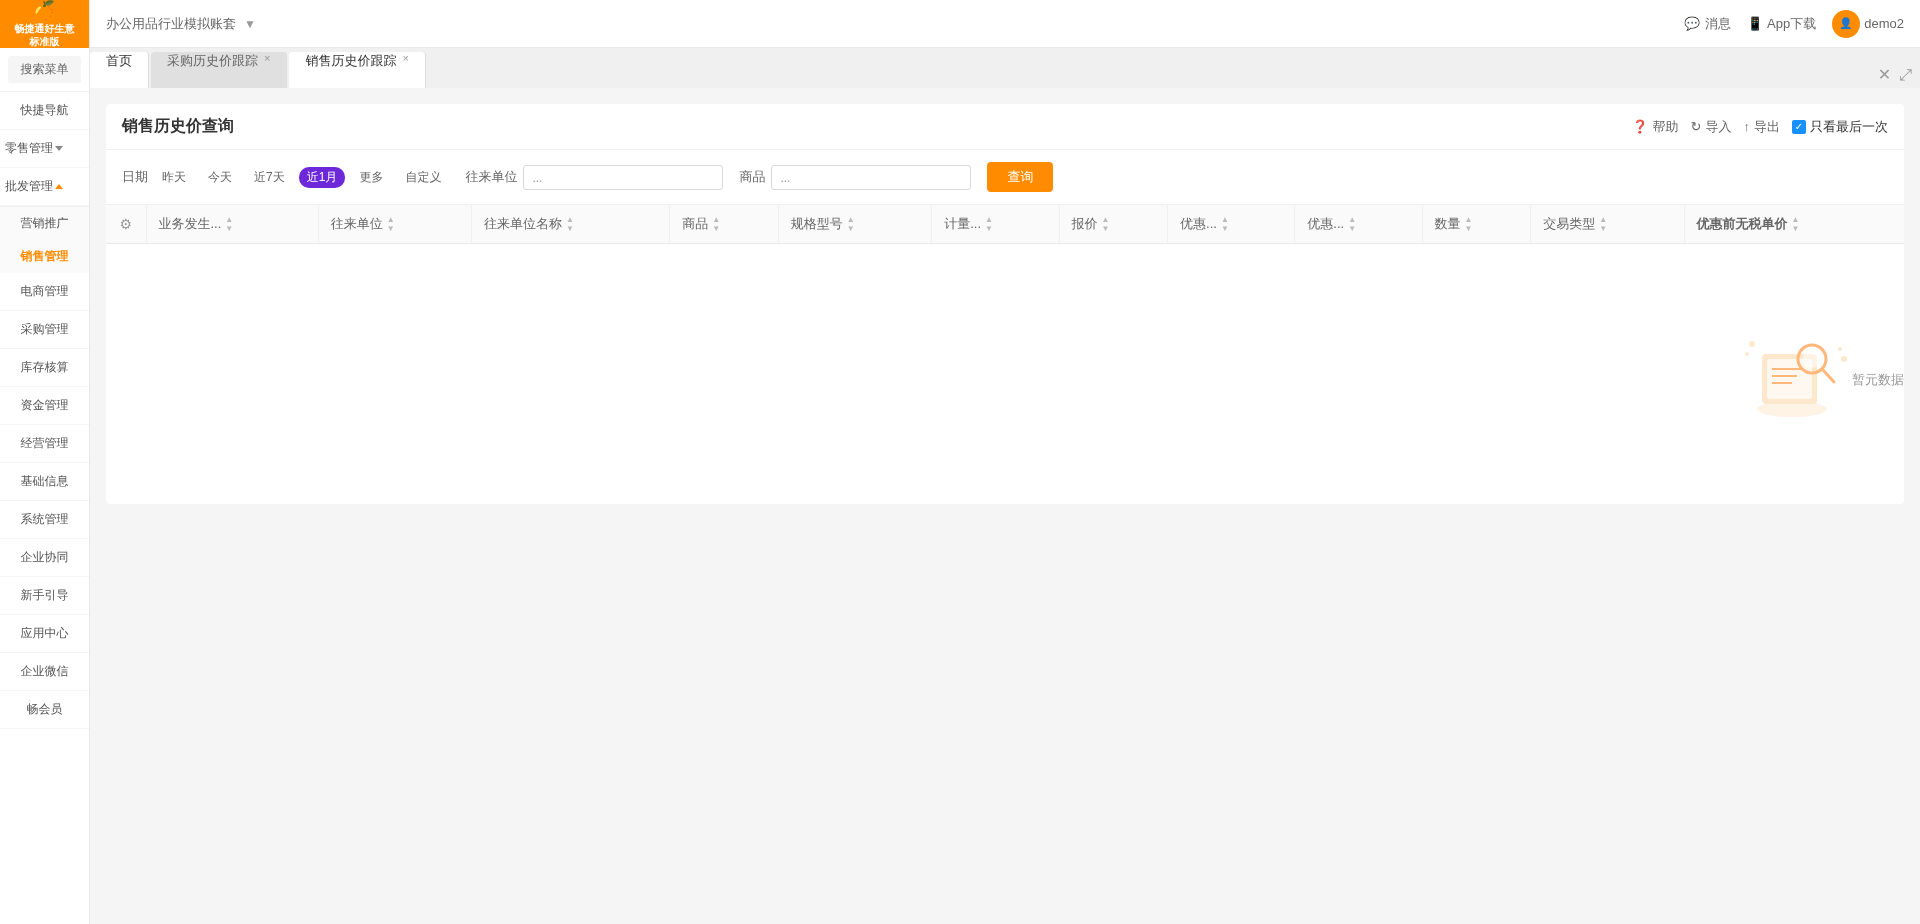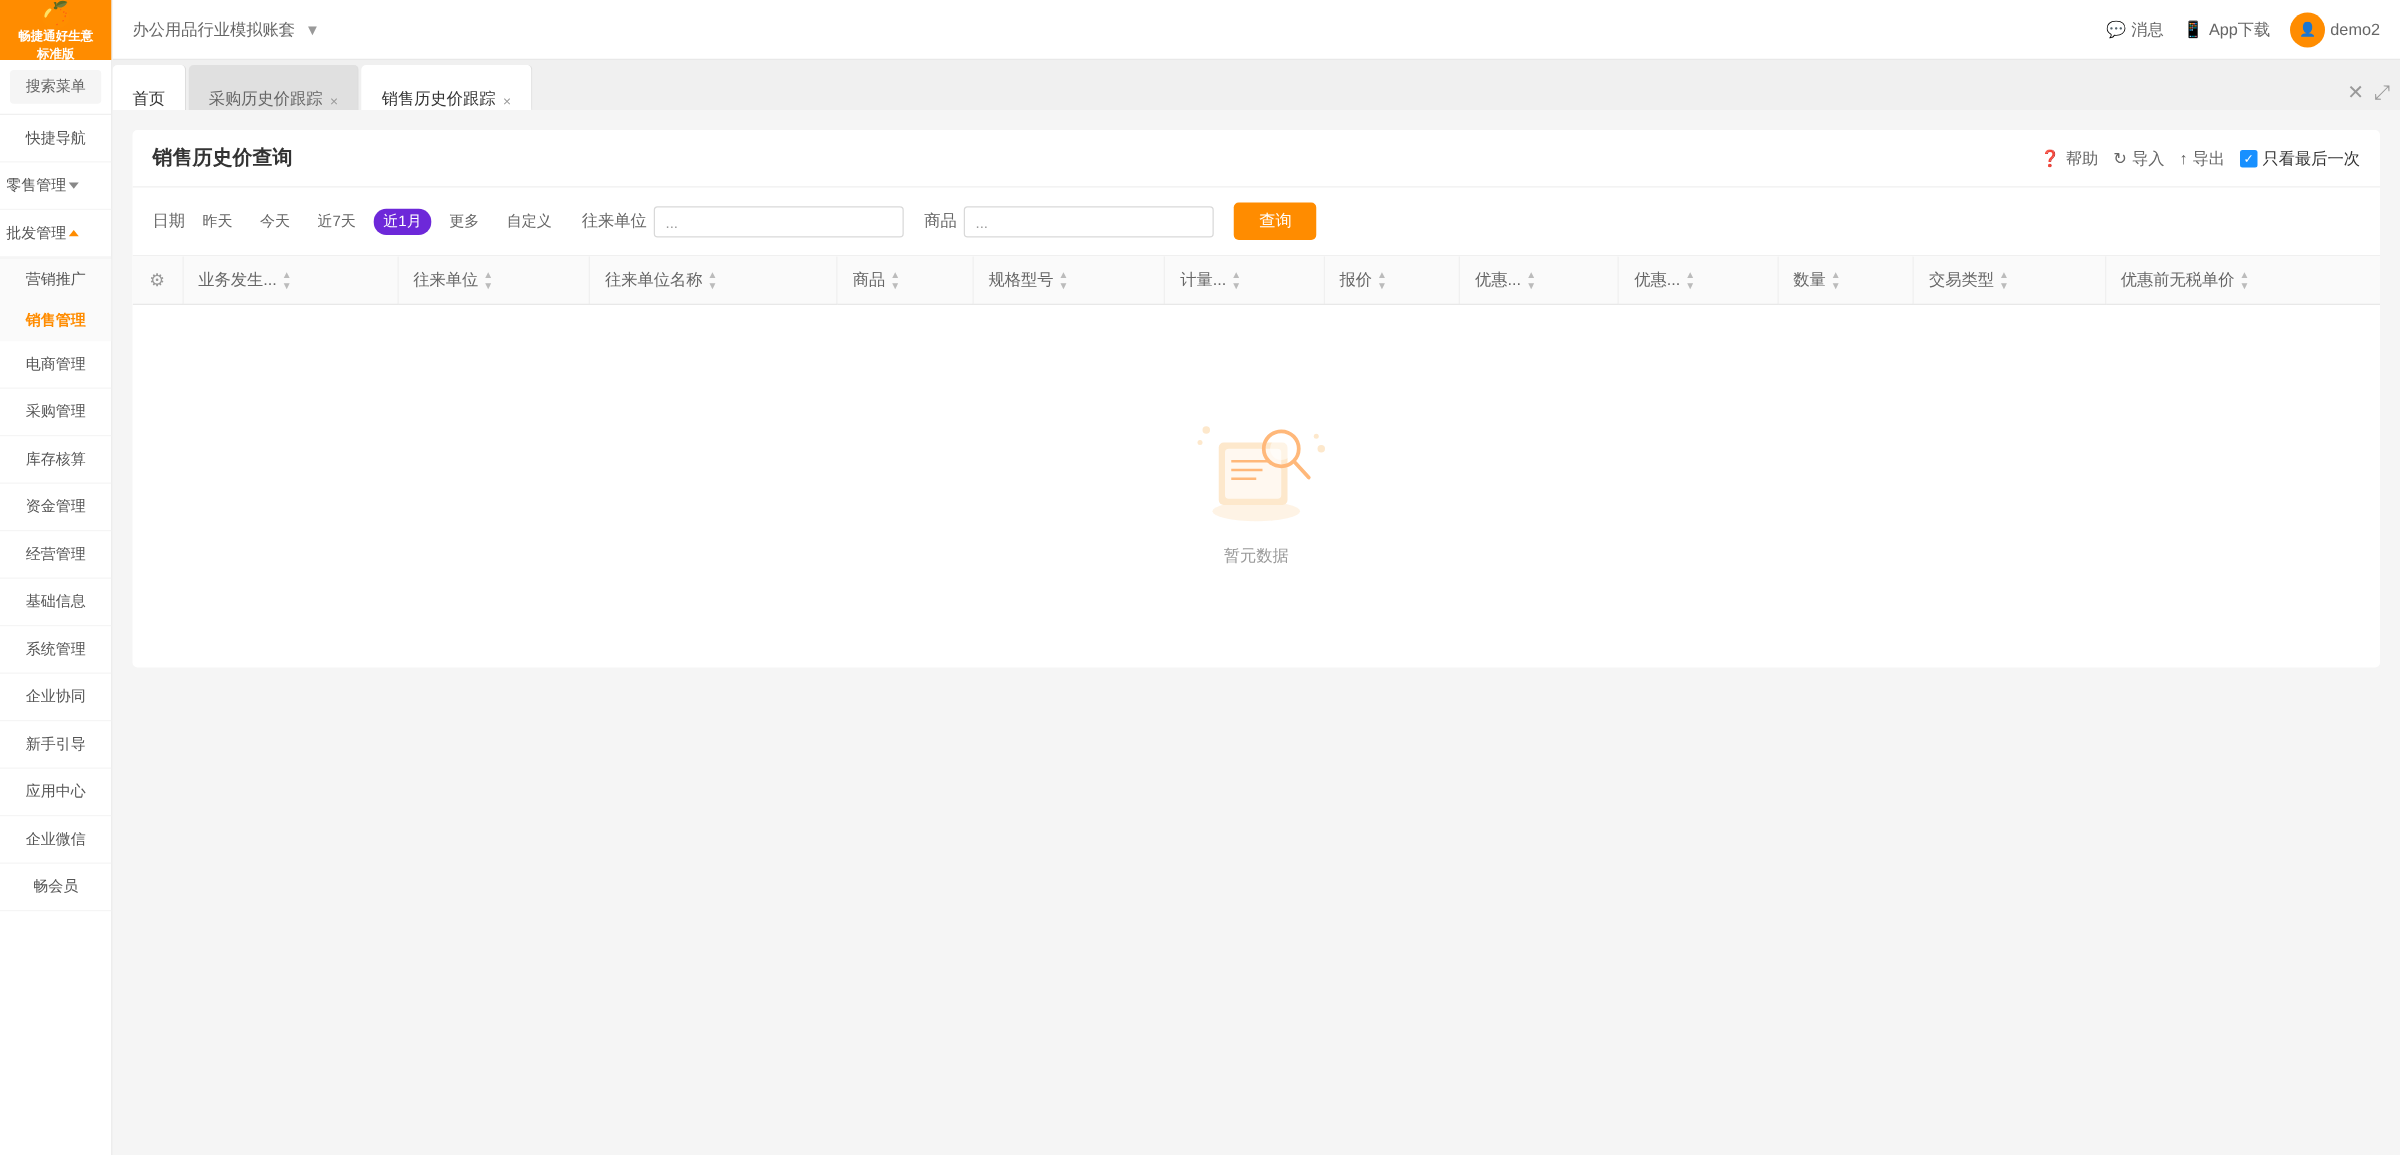--- a/index.html
+++ b/index.html
@@ -24,21 +24,21 @@
     .top-header { height: 48px; background: #fff; display: flex; align-items: center; padding: 0 16px; border-bottom: 1px solid #e8e8e8; justify-content: space-between; }
     .header-left { display: flex; align-items: center; gap: 8px; }
     .header-title { font-size: 13px; color: #666; }
     .header-dropdown { color: #999; font-size: 12px; cursor: pointer; }
     .header-right { display: flex; align-items: center; gap: 16px; font-size: 13px; color: #666; }
     .header-right-item { display: flex; align-items: center; gap: 4px; cursor: pointer; }
     .avatar { width: 28px; height: 28px; border-radius: 50%; background: #ff8c00; color: #fff; display: flex; align-items: center; justify-content: center; font-size: 11px; }
 
     
     .tabs-bar { height: 40px; background: #f0f0f0; display: flex; align-items: flex-end; padding-left: 0; }
-    .tab { height: 36px; padding: 0 16px; display: flex; align-items: flex-end; gap: 6px; font-size: 13px; cursor: pointer; background: #e0e0e0; border-right: 1px solid #ddd; color: #666; border-radius: 4px 4px 0 0; margin-right: 2px; }
+    .tab { height: 36px; padding: 0 16px; display: flex; align-items: flex-start; gap: 6px; font-size: 13px; cursor: pointer; background: #e0e0e0; border-right: 1px solid #ddd; color: #666; border-radius: 4px 4px 0 0; margin-right: 2px; }
     .tab.active { background: #fff; color: #333; font-weight: 500; }
     .tab-home { background: #fff; color: #333; }
     .tab-close { font-size: 11px; color: #999; cursor: pointer; }
     .tabs-actions { margin-left: auto; display: flex; align-items: center; gap: 8px; padding-right: 8px; padding-bottom: 4px; }
     .tabs-action-btn { font-size: 16px; color: #999; cursor: pointer; }
 
     
     .content { flex: 1; overflow: auto; padding: 16px; background: #f5f5f5; }
     .page-card { background: #fff; border-radius: 4px; overflow: hidden; }
 
@@ -60,29 +60,29 @@
     .filter-input { border: 1px solid #d9d9d9; border-radius: 3px; padding: 4px 8px; font-size: 13px; color: #333; outline: none; min-width: 200px; cursor: pointer; }
     .filter-dots { color: #999; font-size: 12px; }
     .search-btn { background: #ff8c00; color: #fff; border: none; border-radius: 4px; padding: 6px 20px; font-size: 13px; cursor: pointer; }
     .settings-btn { background: #fff; border: 1px solid #d9d9d9; border-radius: 4px; padding: 5px 16px; font-size: 13px; color: #666; cursor: pointer; }
 
     
     .table-container { overflow: auto; }
     table { width: 100%; border-collapse: collapse; font-size: 13px; }
     thead tr { background: #fafafa; border-bottom: 1px solid #f0f0f0; }
     thead th { padding: 10px 12px; text-align: left; font-weight: 500; color: #666; white-space: nowrap; border-bottom: 1px solid #e8e8e8; border-right: 1px solid #f0f0f0; }
-    thead th:last-child { border-right: none; }
+    thead th:last-child { border-right: none; font-weight: bold; }
     .th-sort { display: flex; align-items: center; gap: 4px; cursor: pointer; }
     .sort-icon { display: flex; flex-direction: column; gap: 1px; }
     .sort-up, .sort-down { font-size: 8px; color: #bbb; line-height: 1; }
     .settings-th { width: 40px; text-align: center; }
     .gear-icon { font-size: 14px; color: #999; cursor: pointer; }
 
     
-    .empty-state { display: flex; flex-direction: column; align-items: center; justify-content: flex-end; padding: 80px 0; }
+    .empty-state { display: flex; align-items: center; justify-content: flex-end; padding: 80px 0; }
     .empty-img { width: 120px; height: 100px; position: relative; }
     .empty-img svg { width: 100%; height: 100%; }
     .empty-text { margin-top: 12px; font-size: 13px; color: #999; }
 
     
     .arrow-down { display: inline-block; width: 0; height: 0; border-left: 4px solid transparent; border-right: 4px solid transparent; border-top: 5px solid #888; }
     .arrow-up { display: inline-block; width: 0; height: 0; border-left: 4px solid transparent; border-right: 4px solid transparent; border-bottom: 5px solid #ff8c00; }
   </style>
 </head>
 <body>

